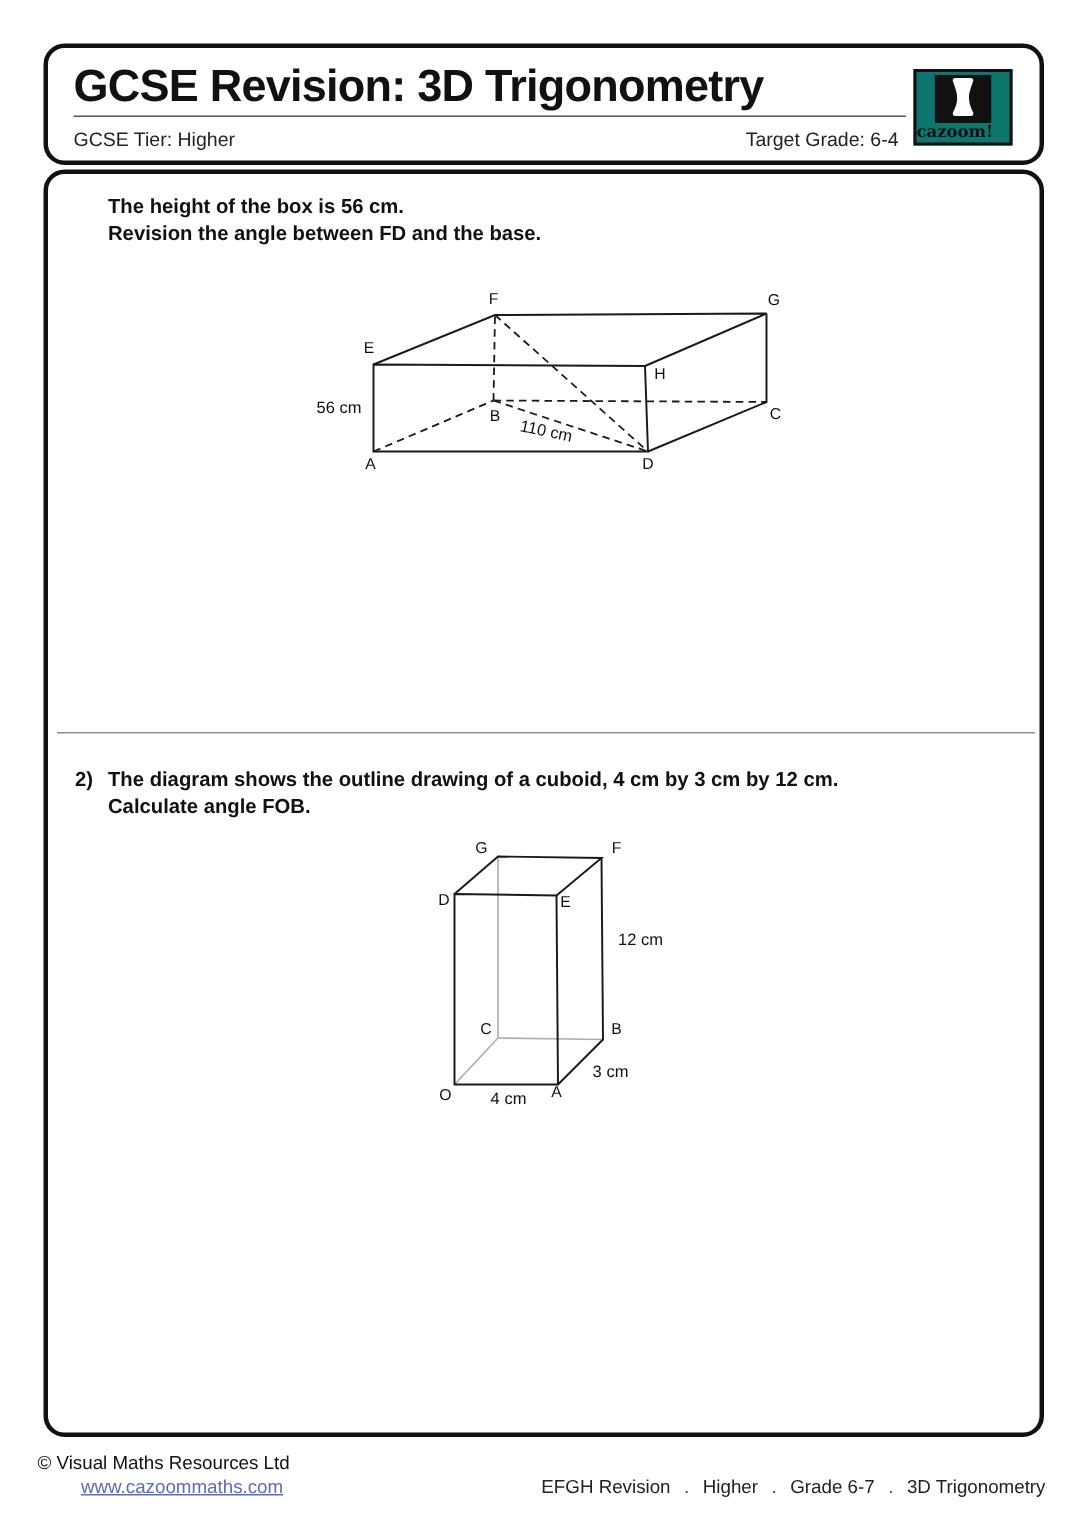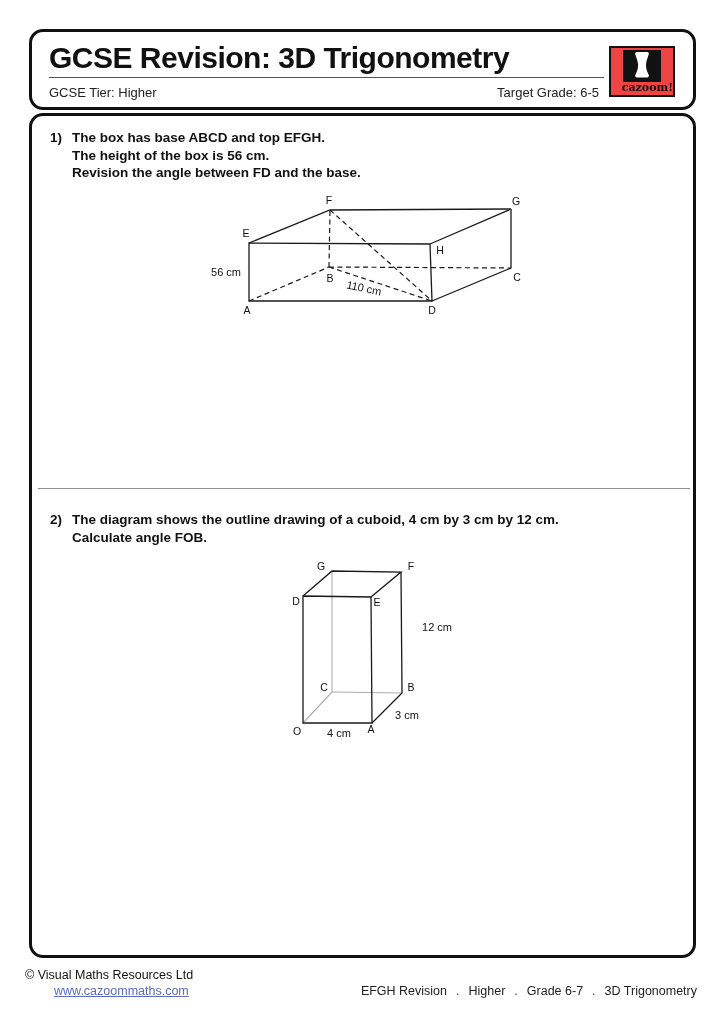--- a/index.html
+++ b/index.html
@@ -14,21 +14,21 @@
   }
   .title{
     position:absolute;left:17px;top:9px;font-size:30px;font-weight:bold;
     letter-spacing:-0.5px;white-space:nowrap;color:#111;
   }
   .title-rule{position:absolute;left:17px;top:45px;width:555px;height:1px;background:#555;}
   .tier{position:absolute;left:17px;top:53px;font-size:13px;color:#222;}
   .grade{position:absolute;right:94px;top:53px;font-size:13px;color:#222;}
   .logo-box{
     position:absolute;right:18px;top:14px;width:66px;height:51px;
-    border:2px solid #111;box-sizing:border-box;background:#ef4444;text-align:right;
+    border:2px solid #111;box-sizing:border-box;background:#0f766e;text-align:left;
   }
   .logo-square{display:block;margin:2px auto 0 auto;}
   .logo-text{
     display:block;font-family:"DejaVu Serif",serif;font-weight:bold;
     font-size:11px;line-height:12px;color:#111;letter-spacing:0px;
   }
   
   .content-box{
     position:absolute;left:29px;top:113px;width:667px;height:845px;
     border:3px solid #111;border-radius:14px;box-sizing:border-box;background:#fff;
@@ -56,34 +56,33 @@
 </style>
 </head>
 <body>
 
 <div class="page">
 
   <div class="header-box">
     <div class="title">GCSE Revision: 3D Trigonometry</div>
     <div class="title-rule"></div>
     <div class="tier">GCSE Tier: Higher</div>
-    <div class="grade">Target Grade: 6-5</div>
+    <div class="grade">Target Grade: 6-4</div>
     <div class="logo-box">
       <svg class="logo-square" width="38" height="32" viewBox="0 0 38 32">
         <rect x="0" y="0" width="38" height="32" fill="#111"></rect>
         <path d="M14,2 h10 c1.6,0 2.2,1 1.7,2.4 C24,9 23,12 23,15.2 c0,4.2 1.6,7.4 2.7,9.6 .6,1.4 0,2.6 -1.6,2.6 H14 c-1.6,0 -2.2,-1.2 -1.6,-2.6 1.1,-2.2 2.7,-5.4 2.7,-9.6 C15.1,12 14,9 12.3,4.4 11.8,3 12.4,2 14,2 Z" fill="#fff"></path>
       </svg>
       <span class="logo-text">cazoom!</span>
     </div>
   </div>
 
   <div class="content-box"></div>
 
   <div class="q" style="left:50px;top:129px;">
-    <div><span class="qnum">1)</span><span>The box has base ABCD and top EFGH.</span></div>
     <div class="indent">The height of the box is 56 cm.</div>
     <div class="indent">Revision the angle between FD and the base.</div>
   </div>
 
   <svg class="dsvg" style="left:195px;top:185px;" width="340" height="130" viewBox="195 185 340 130">
     <g fill="none" stroke="#1a1a1a" stroke-width="1.3">
       <path d="M249,301 L432,301 L430,244 L249,243 Z"></path>
       <path d="M249,243 L330,210 L511,209 L430,244"></path>
       <path d="M511,209 L511,268 L432,301"></path>
     </g>
@@ -126,21 +125,21 @@
     </g>
   </svg>
   <span class="vlabel" style="left:297px;top:731px;">O</span>
   <span class="vlabel" style="left:371px;top:729px;">A</span>
   <span class="vlabel" style="left:411px;top:687px;">B</span>
   <span class="vlabel" style="left:324px;top:687px;">C</span>
   <span class="vlabel" style="left:296px;top:601px;">D</span>
   <span class="vlabel" style="left:377px;top:602px;">E</span>
   <span class="vlabel" style="left:411px;top:566px;">F</span>
   <span class="vlabel" style="left:321px;top:566px;">G</span>
-  <span class="mlabel" style="left:437px;top:627px;">12 cm</span>
+  <span class="mlabel" style="left:427px;top:627px;">12 cm</span>
   <span class="mlabel" style="left:407px;top:715px;">3 cm</span>
   <span class="mlabel" style="left:339px;top:733px;">4 cm</span>
 
   <div class="copyright">© Visual Maths Resources Ltd</div>
   <a class="weblink" href="#">www.cazoommaths.com</a>
   <div class="meta">
     <span>EFGH Revision</span><span class="sep">.</span><span>Higher</span><span class="sep">.</span><span>Grade 6-7</span><span class="sep">.</span><span>3D Trigonometry</span>
   </div>
 
 </div>

